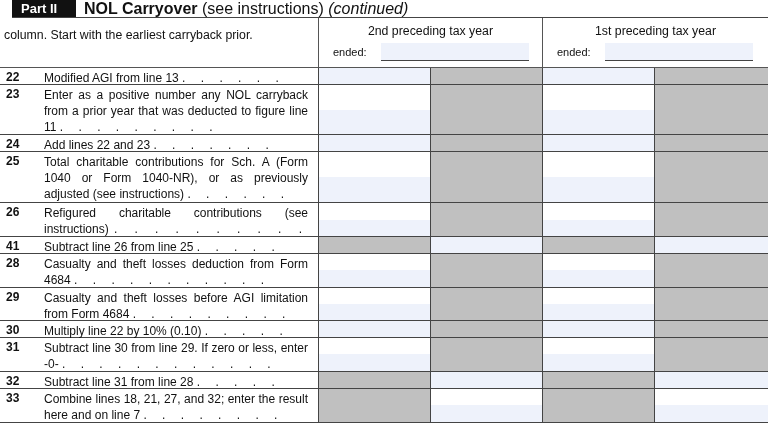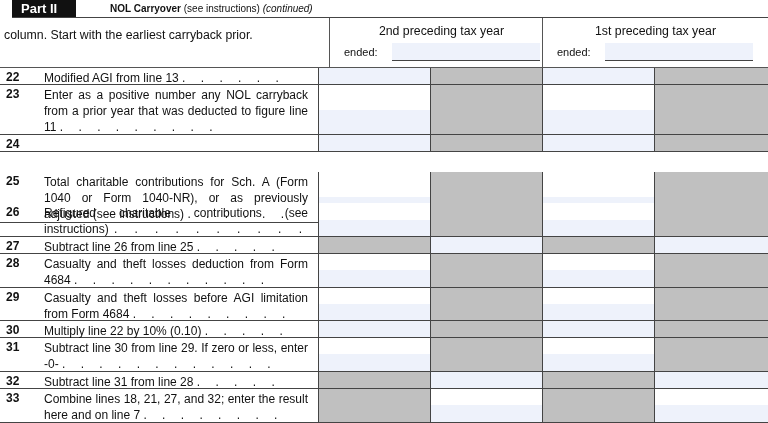--- a/index.html
+++ b/index.html
@@ -2,21 +2,21 @@
 <html><head>
 <meta charset="utf-8">
 <style>
   html, body { margin:0; padding:0; }
   body { width:768px; height:423px; overflow:hidden; background:#fff;
          font-family:"Liberation Sans", sans-serif; color:#111; position:relative; }
   .part-header { position:absolute; left:12px; top:0; width:768px; height:17px;
                  border-bottom:1px solid #444; display:flex; align-items:center; }
   .part-badge { background:#111; color:#fff; font-weight:bold; font-size:13px;
                 height:17px; line-height:17px; padding:0 10px 0 9px; width:45px; }
-  .part-title { margin-left:34px; font-size:10px; }
+  .part-title { margin-left:8px; font-size:16px; }
   .part-title b { font-weight:bold; }
   .part-title i { font-style:italic; }
 
   .top-left { position:absolute; left:0; top:18px; width:316px; height:49px;
               font-size:12.3px; line-height:16px; padding:9px 0 0 4px; box-sizing:border-box; }
   .colhead { position:absolute; top:18px; height:49px; border-left:1px solid #555;
              box-sizing:border-box; }
   .colhead .yr { text-align:center; font-size:12.3px; margin-top:6px; }
   .colhead .ended { position:absolute; left:14px; top:28px; font-size:11px; }
   .colhead .ended-field { position:absolute; left:62px; top:25px; width:148px; height:17px;
@@ -40,21 +40,21 @@
   <div class="part-badge">Part II</div>
   <div class="part-title">
     <b>NOL Carryover</b><span> (see instructions) </span><i>(continued)</i>
   </div>
 </div>
 
 <div class="top-left">
   <div>column. Start with the earliest carryback prior.</div>
 </div>
 
-<div class="colhead" style="left:329px;width:224px;">
+<div class="colhead" style="left:318px;width:224px;">
   <div class="yr">2nd preceding tax year</div>
   <div class="ended">ended:</div>
   <div class="ended-field"></div>
 </div>
 <div class="colhead" style="left:542px;width:226px;">
   <div class="yr">1st preceding tax year</div>
   <div class="ended">ended:</div>
   <div class="ended-field"></div>
 </div>
 <div class="hdr-rule"></div>
@@ -71,43 +71,44 @@
     <div class="row" style="top: 85px; height: 50px;">
       <span class="num">23</span>
       <span class="desc"><span>Enter as a positive number any NOL carryback from a prior year that was deducted to figure line 11</span> <span class="dots">. . . . . . . . .</span></span>
       <div class="cell light" style="left: 318px; width: 112px;"></div>
       <div class="cell gray" style="left: 430px; width: 112px;"></div>
       <div class="cell light" style="left: 542px; width: 112px;"></div>
       <div class="cell gray" style="left: 654px; width: 114px;"></div>
     </div>
     <div class="row" style="top: 135px; height: 17px;">
       <span class="num">24</span>
+      <span class="desc"><span>Add lines 22 and 23</span> <span class="dots">. . . . . . .</span></span>
       <div class="cell light short" style="left: 318px; width: 112px;"></div>
       <div class="cell gray short" style="left: 430px; width: 112px;"></div>
       <div class="cell light short" style="left: 542px; width: 112px;"></div>
       <div class="cell gray short" style="left: 654px; width: 114px;"></div>
     </div>
-    <div class="row" style="top: 152px; height: 51px; margin-top: 20px;">
+    <div class="row" style="top: 152px; height: 51px;">
       <span class="num">25</span>
       <span class="desc"><span>Total charitable contributions for Sch. A (Form 1040 or Form 1040-NR), or as previously adjusted (see instructions)</span> <span class="dots">. . . . . .</span></span>
       <div class="cell light" style="left: 318px; width: 112px;"></div>
       <div class="cell gray" style="left: 430px; width: 112px;"></div>
       <div class="cell light" style="left: 542px; width: 112px;"></div>
       <div class="cell gray" style="left: 654px; width: 114px;"></div>
     </div>
     <div class="row" style="top: 203px; height: 34px;">
       <span class="num">26</span>
       <span class="desc"><span>Refigured charitable contributions (see instructions)</span> <span class="dots">. . . . . . . . . . .</span></span>
       <div class="cell light" style="left: 318px; width: 112px;"></div>
       <div class="cell gray" style="left: 430px; width: 112px;"></div>
       <div class="cell light" style="left: 542px; width: 112px;"></div>
       <div class="cell gray" style="left: 654px; width: 114px;"></div>
     </div>
     <div class="row" style="top: 237px; height: 17px;">
-      <span class="num">27</span>
+      <span class="num">41</span>
       <span class="desc"><span>Subtract line 26 from line 25</span> <span class="dots">. . . . .</span></span>
       <div class="cell gray short" style="left: 318px; width: 112px;"></div>
       <div class="cell light short" style="left: 430px; width: 112px;"></div>
       <div class="cell gray short" style="left: 542px; width: 112px;"></div>
       <div class="cell light short" style="left: 654px; width: 114px;"></div>
     </div>
     <div class="row" style="top: 254px; height: 34px;">
       <span class="num">28</span>
       <span class="desc"><span>Casualty and theft losses deduction from Form 4684</span> <span class="dots">. . . . . . . . . . .</span></span>
       <div class="cell light" style="left: 318px; width: 112px;"></div>

